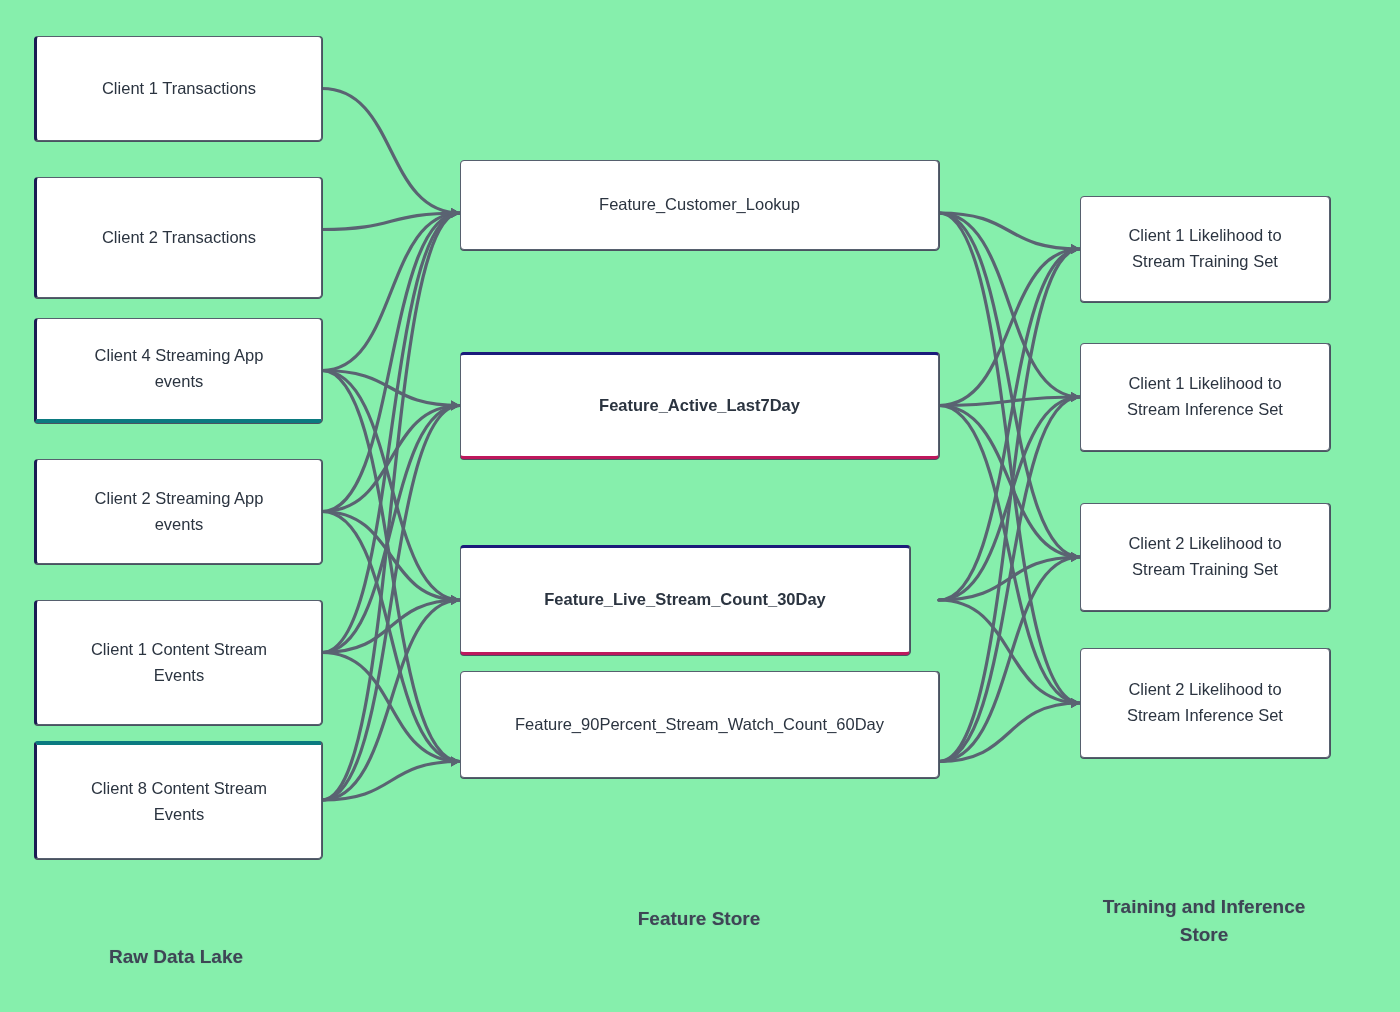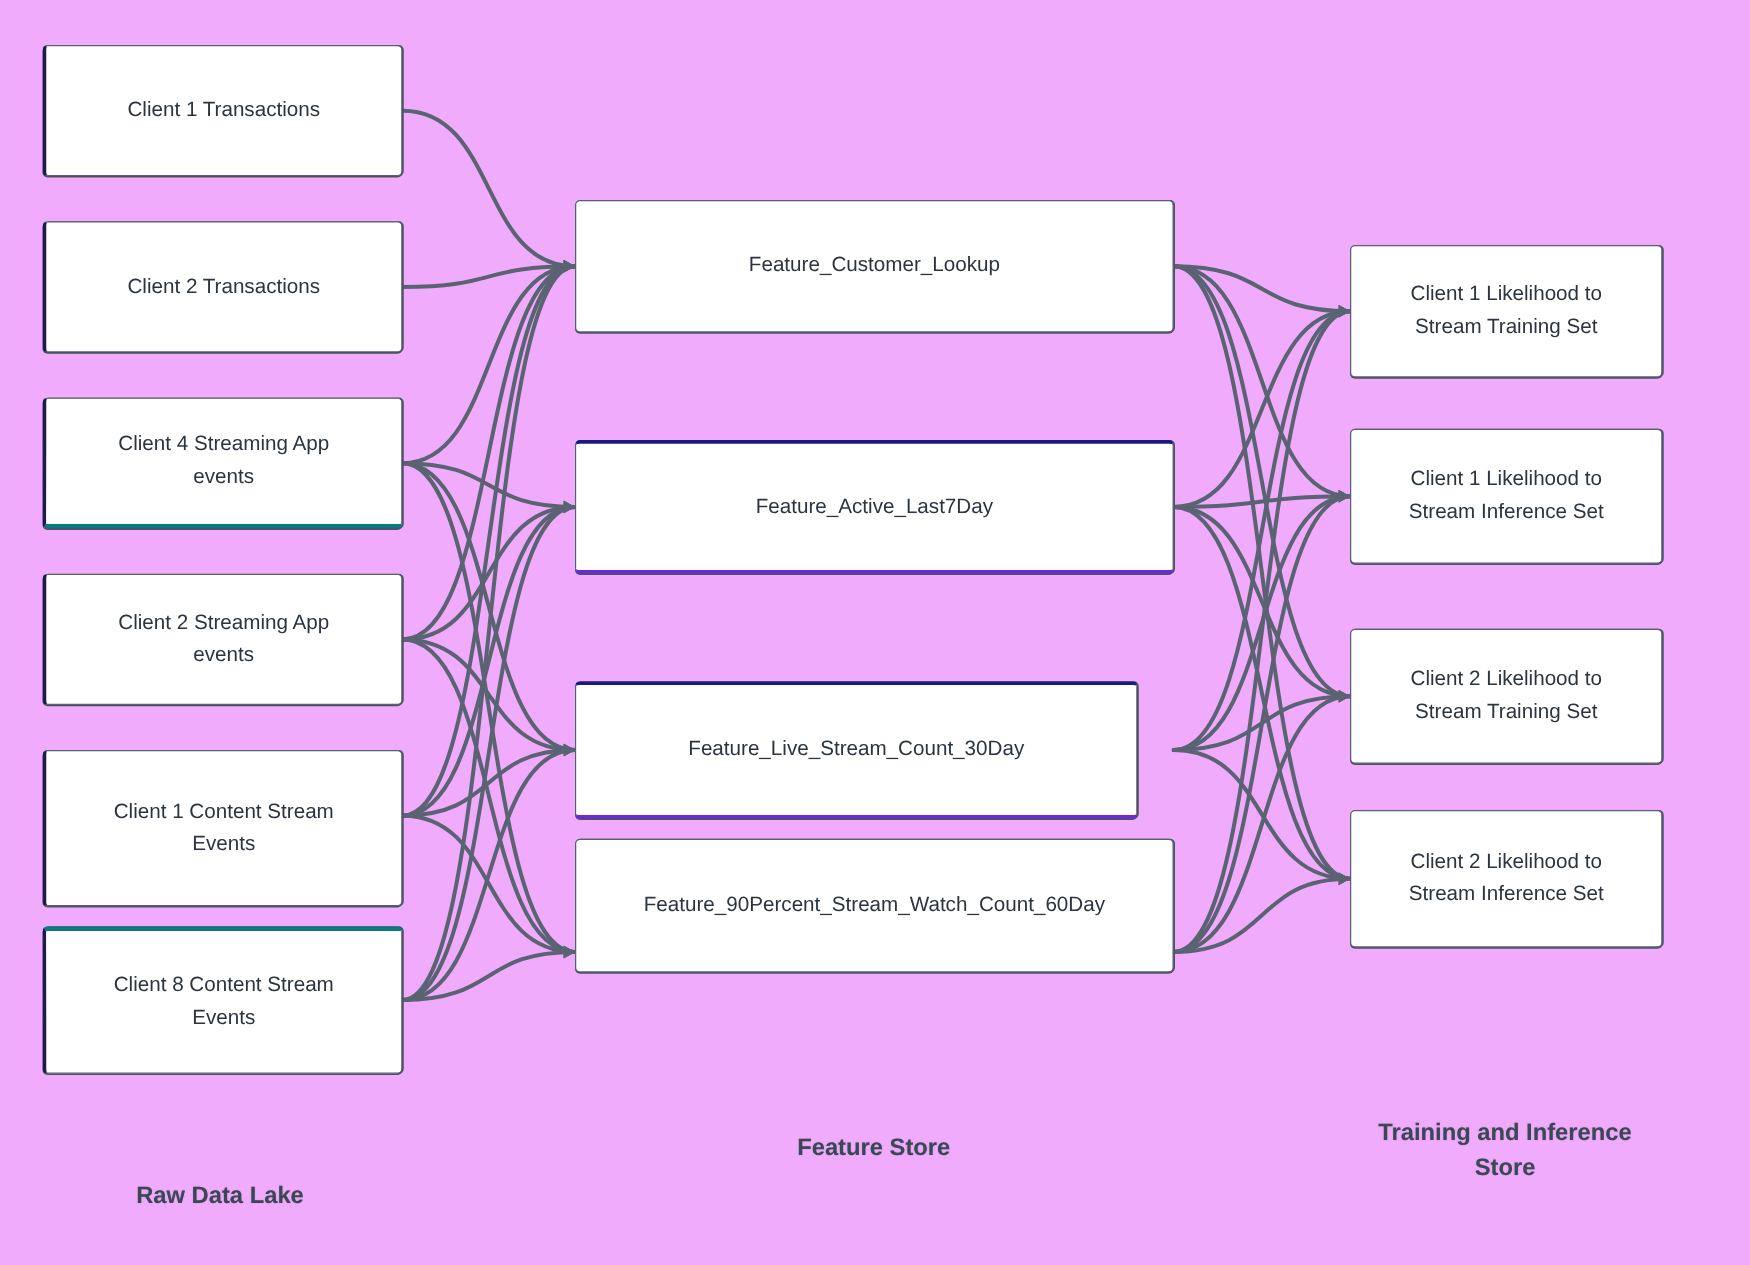--- a/index.html
+++ b/index.html
@@ -5,21 +5,21 @@
 <style>
   html, body {
     margin: 0;
     padding: 0;
     background: #000000;
   }
   #canvas {
     position: relative;
     width: 1400px;
     height: 1012px;
-    background: #f0abfc;
+    background: #86efac;
     overflow: hidden;
     font-family: "Liberation Sans", sans-serif;
   }
   #edge-layer {
     position: absolute;
     left: 0;
     top: 0;
     width: 1400px;
     height: 1012px;
     pointer-events: none;
@@ -47,21 +47,22 @@
   .node.accent-bottom-teal {
     border-bottom: 4px solid #0b7a80;
   }
   .node.accent-top-teal {
     border-top: 4px solid #0b7a80;
   }
   .node.accent-top-navy {
     border-top: 3px solid #1b1b7a;
   }
   .node.accent-bottom-navy {
-    border-bottom: 3px solid #6d28d9;
+    border-bottom: 3px solid #be185d;
+    font-weight: bold;
   }
   .node-label {
     display: block;
     white-space: pre-line;
   }
   .col-label {
     position: absolute;
     text-align: center;
     font-weight: bold;
     font-size: 19px;
@@ -143,40 +144,40 @@
       <path d="M 1080 397 l -9 -5 l 0 10 z" fill="#5a6372"></path>
       <path d="M 939 761.5 C 1016.55 761.5, 1002.45 557, 1080 557" fill="none" stroke="#5a6372" stroke-width="3.2" stroke-linecap="round"></path>
       <path d="M 1080 557 l -9 -5 l 0 10 z" fill="#5a6372"></path>
       <path d="M 939 761.5 C 1016.55 761.5, 1002.45 703, 1080 703" fill="none" stroke="#5a6372" stroke-width="3.2" stroke-linecap="round"></path>
       <path d="M 1080 703 l -9 -5 l 0 10 z" fill="#5a6372"></path>
     </svg>
   <div id="nodes">
       <div class="node accent-left" style="left: 34px; top: 36px; width: 288px; height: 105px;">
         <span class="node-label">Client 1 Transactions</span>
       </div>
-      <div class="node accent-left" style="left: 34px; top: 177px; width: 288px; height: 105px;">
+      <div class="node accent-left" style="left: 34px; top: 177px; width: 288px; height: 121px;">
         <span class="node-label">Client 2 Transactions</span>
       </div>
       <div class="node accent-left accent-bottom-teal" style="left: 34px; top: 318px; width: 288px; height: 105px;">
         <span class="node-label">Client 4 Streaming App
 events</span>
       </div>
       <div class="node accent-left" style="left: 34px; top: 459px; width: 288px; height: 105px;">
         <span class="node-label">Client 2 Streaming App
 events</span>
       </div>
       <div class="node accent-left" style="left: 34px; top: 600px; width: 288px; height: 125px;">
         <span class="node-label">Client 1 Content Stream
 Events</span>
       </div>
       <div class="node accent-left accent-top-teal" style="left: 34px; top: 741px; width: 288px; height: 118px;">
         <span class="node-label">Client 8 Content Stream
 Events</span>
       </div>
-      <div class="node" style="left: 460px; top: 160px; width: 479px; height: 106px;">
+      <div class="node" style="left: 460px; top: 160px; width: 479px; height: 90px;">
         <span class="node-label">Feature_Customer_Lookup</span>
       </div>
       <div class="node accent-top-navy accent-bottom-navy" style="left: 460px; top: 352px; width: 479px; height: 107px;">
         <span class="node-label">Feature_Active_Last7Day</span>
       </div>
       <div class="node accent-top-navy accent-bottom-navy" style="left: 460px; top: 545px; width: 450px; height: 110px;">
         <span class="node-label">Feature_Live_Stream_Count_30Day</span>
       </div>
       <div class="node" style="left: 460px; top: 671px; width: 479px; height: 107px;">
         <span class="node-label">Feature_90Percent_Stream_Watch_Count_60Day</span>

